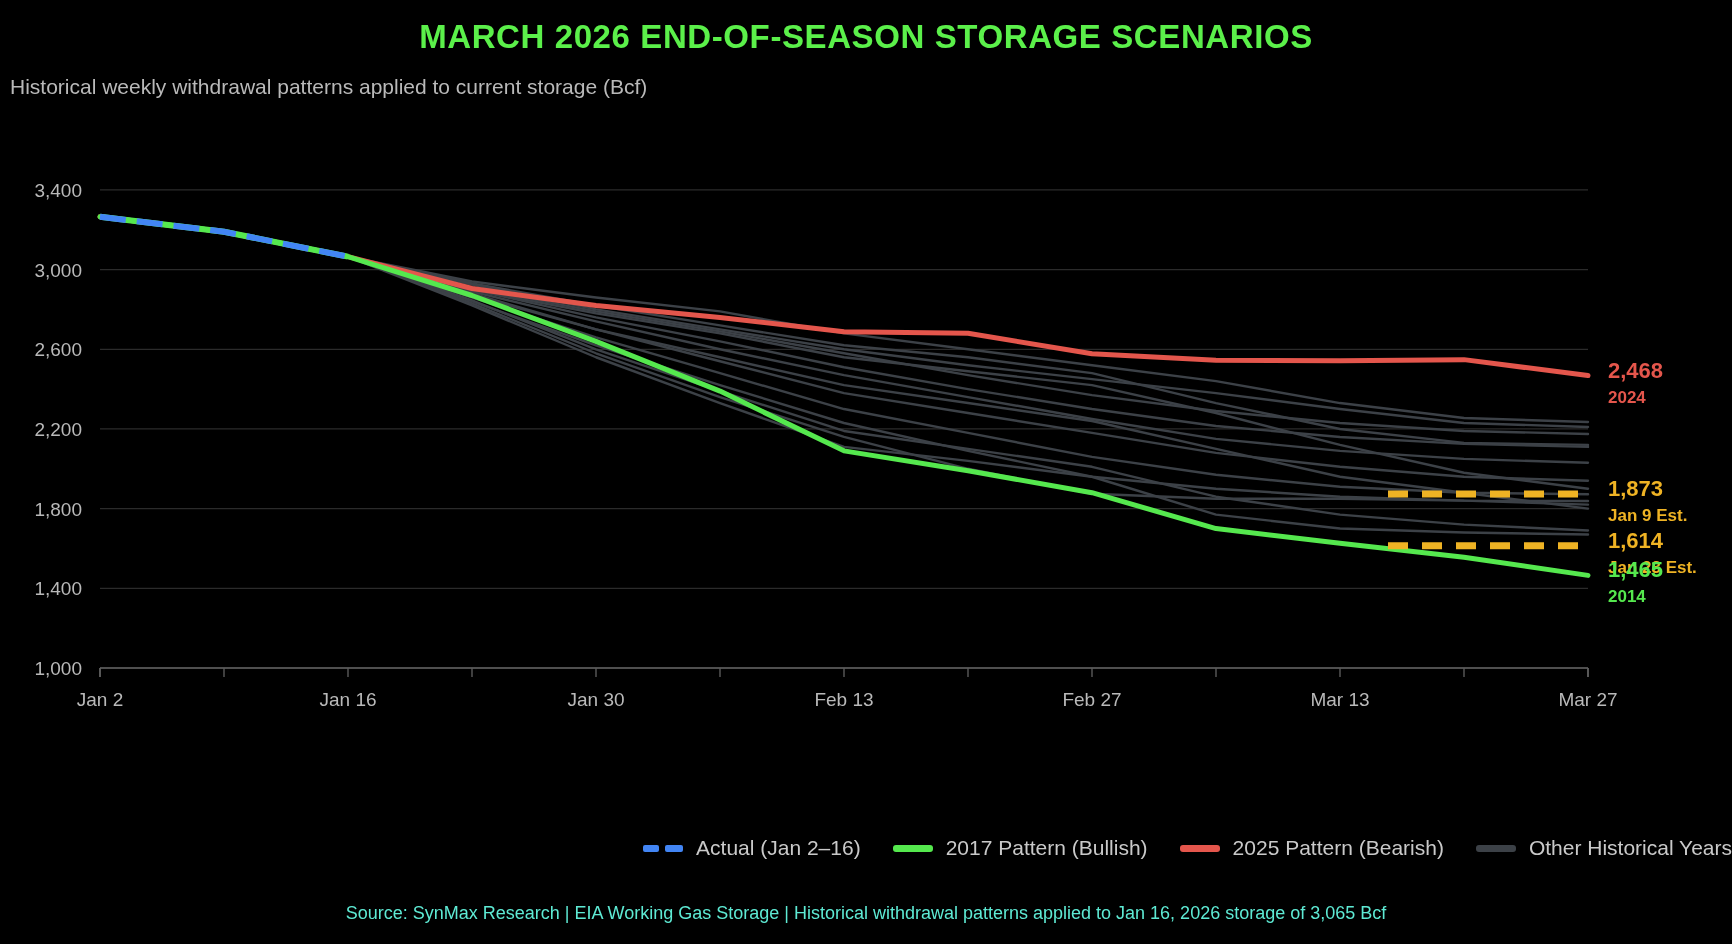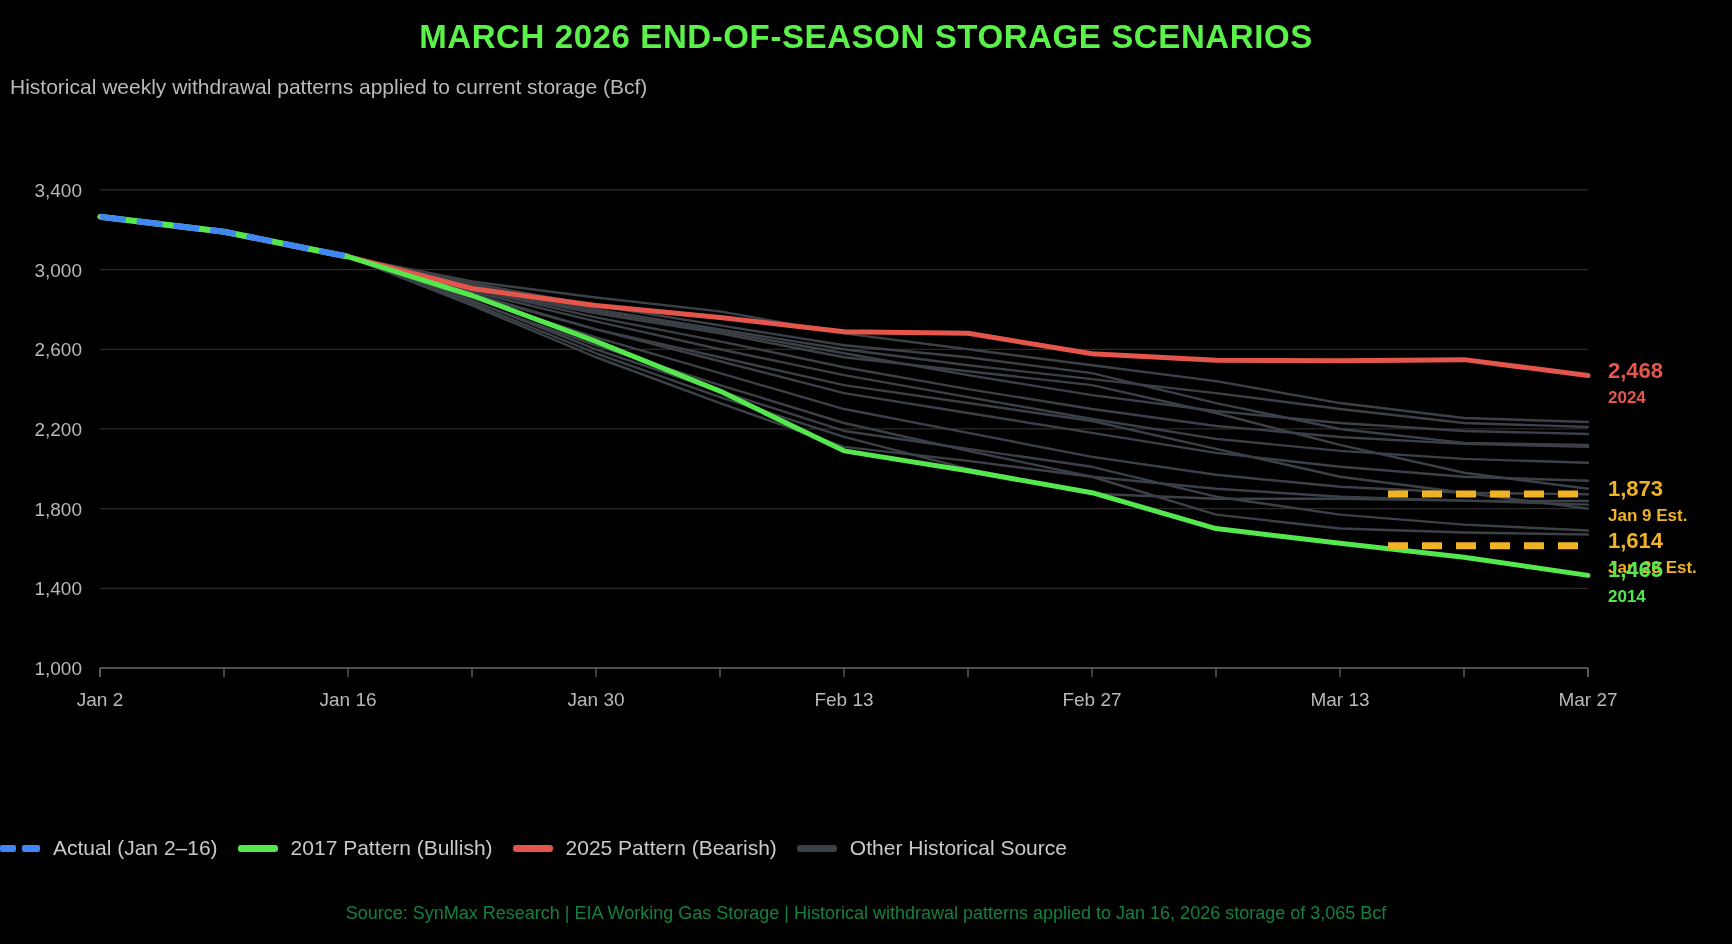--- a/index.html
+++ b/index.html
@@ -9,28 +9,28 @@
   .title{position:absolute;top:18px;left:0;width:1732px;text-align:center;
          color:#5BF04A;font-size:33px;font-weight:bold;letter-spacing:0.6px;}
   .subtitle{position:absolute;top:75px;left:10px;width:1732px;text-align:left;
             color:#b9b9b9;font-size:21px;font-weight:400;}
   .chart-svg{position:absolute;top:0;left:0;}
   .ytick{fill:#b9b9b9;font-size:19px;text-anchor:end;font-family:"Liberation Sans",sans-serif;}
   .xtick{fill:#b9b9b9;font-size:19px;text-anchor:middle;font-family:"Liberation Sans",sans-serif;}
   .ann-val{font-size:22px;font-weight:bold;font-family:"Liberation Sans",sans-serif;}
   .ann-lbl{font-size:17px;font-weight:bold;font-family:"Liberation Sans",sans-serif;}
   .legend{position:absolute;top:836px;left:0;width:1732px;display:flex;
-          justify-content:flex-start;align-items:center;gap:20px;}
+          justify-content:flex-end;align-items:center;gap:32px;}
   .leg-item{display:flex;align-items:center;gap:13px;}
   .leg-item span.lbl{color:#c9c9c9;font-size:21px;}
   .sw{width:40px;height:7px;border-radius:3px;display:inline-block;}
   .sw-dash{width:40px;height:7px;display:inline-block;position:relative;}
   .sw-dash i{position:absolute;top:0;height:7px;border-radius:2px;display:block;}
   .source{position:absolute;top:903px;left:0;width:1732px;text-align:center;
-          color:#15803d;font-size:18px;}
+          color:#5eead4;font-size:18px;}
 </style>
 </head>
 <body>
 
 <div class="wrap">
 
   <div class="title">MARCH 2026 END-OF-SEASON STORAGE SCENARIOS</div>
   <div class="subtitle">Historical weekly withdrawal patterns applied to current storage (Bcf)</div>
 
   <svg class="chart-svg" id="chart" width="1732" height="944">
@@ -111,18 +111,18 @@
     <div class="leg-item">
       <span class="sw" style="background:#55E84E;"></span>
       <span class="lbl">2017 Pattern (Bullish)</span>
     </div>
     <div class="leg-item">
       <span class="sw" style="background:#E4564C;"></span>
       <span class="lbl">2025 Pattern (Bearish)</span>
     </div>
     <div class="leg-item">
       <span class="sw" style="background:#3c4147;"></span>
-      <span class="lbl">Other Historical Source</span>
+      <span class="lbl">Other Historical Years</span>
     </div>
   </div>
 
   <div class="source">Source: SynMax Research | EIA Working Gas Storage | Historical withdrawal patterns applied to Jan 16, 2026 storage of 3,065 Bcf</div>
 </div>
 
 </body></html>

